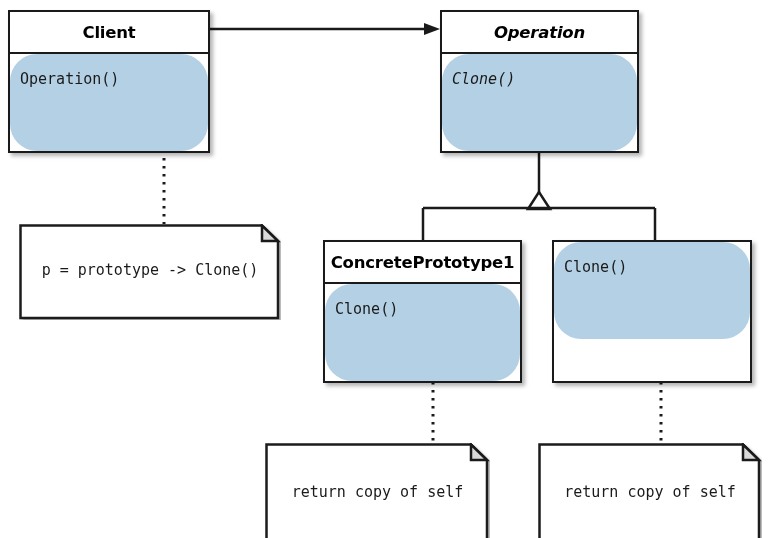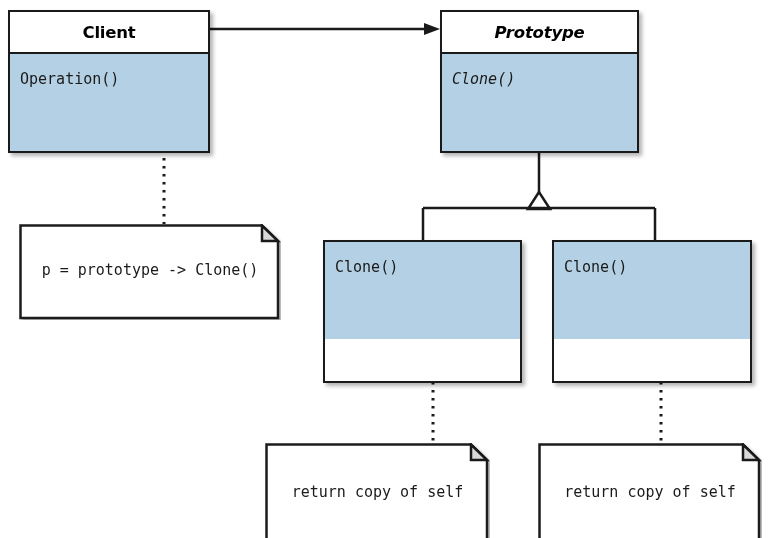--- a/index.html
+++ b/index.html
@@ -51,20 +51,21 @@
     color: #000000;
     letter-spacing: -0.2px;
     white-space: nowrap;
   }
   .uml-class .class-name.italic { font-style: italic; }
   .uml-class .class-body {
     box-sizing: border-box;
     background: #b4d0e4;
     height: calc(100% - 42px);
     position: relative;
+    border-radius: 27px;
   }
   .uml-class .member {
     position: absolute;
     left: 10px;
     top: 16px;
     font-family: "DejaVu Sans Mono", monospace;
     font-size: 15px;
     color: #1a1a1a;
     white-space: nowrap;
   }
@@ -136,28 +137,31 @@
     <div class="class-header">
       <span class="class-name">Client</span>
     </div>
     <div class="class-body">
       <span class="member">Operation()</span>
     </div>
   </div>
 
   <div class="uml-class" style="left:440px; top:8px; width:199px; height:143px;">
     <div class="class-header">
-      <span class="class-name italic">Prototype</span>
+      <span class="class-name italic">Operation</span>
     </div>
     <div class="class-body">
       <span class="member italic">Clone()</span>
     </div>
   </div>
 
   <div class="uml-class" style="left:323px; top:238px; width:199px; height:143px;">
+    <div class="class-header">
+      <span class="class-name">ConcretePrototype1</span>
+    </div>
     <div class="class-body">
       <span class="member">Clone()</span>
     </div>
   </div>
 
   <div class="uml-class" style="left:552px; top:238px; width:200px; height:143px;">
     <div class="class-body">
       <span class="member">Clone()</span>
     </div>
   </div>

